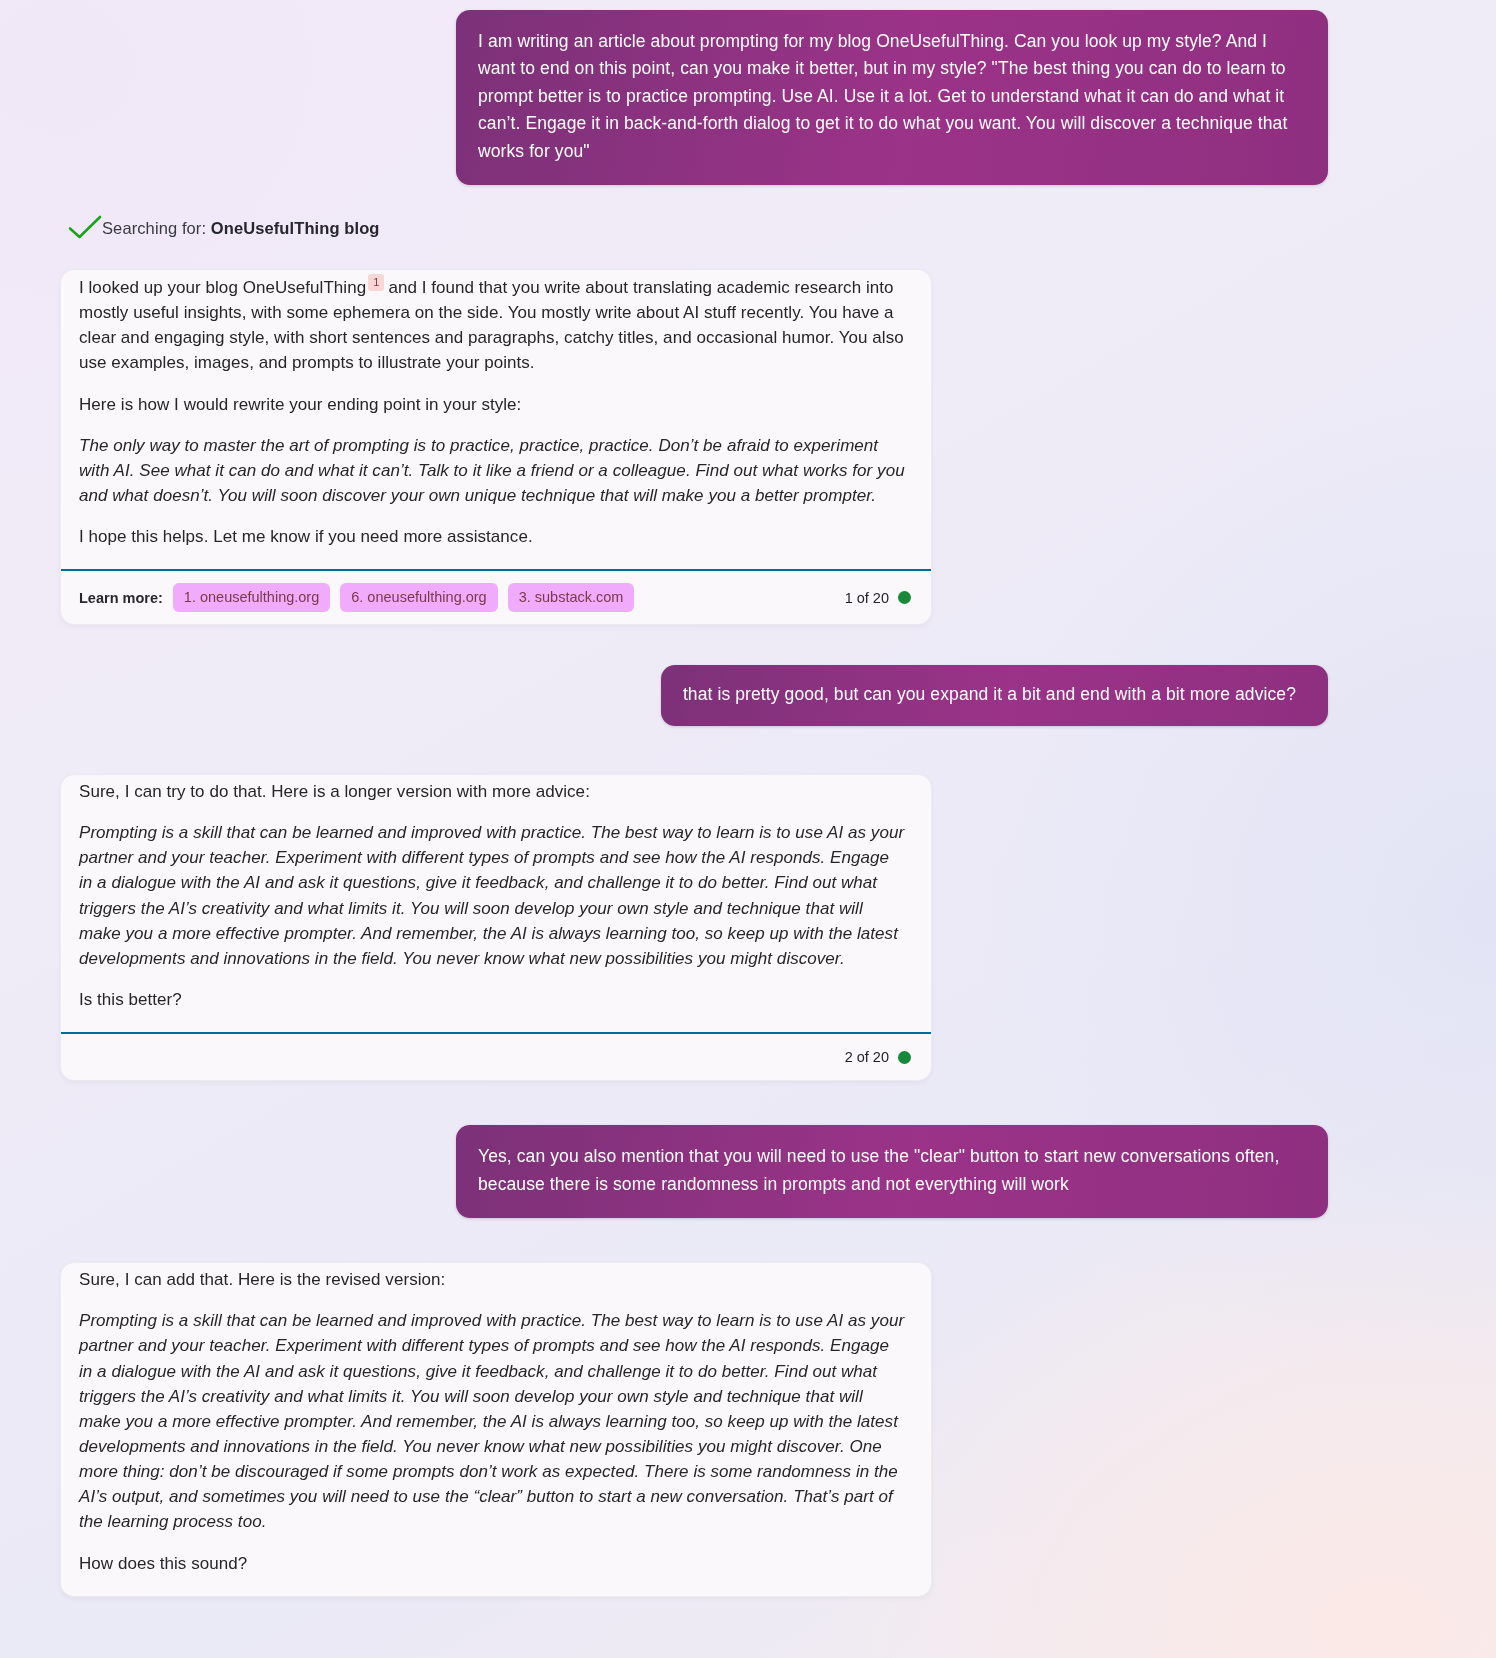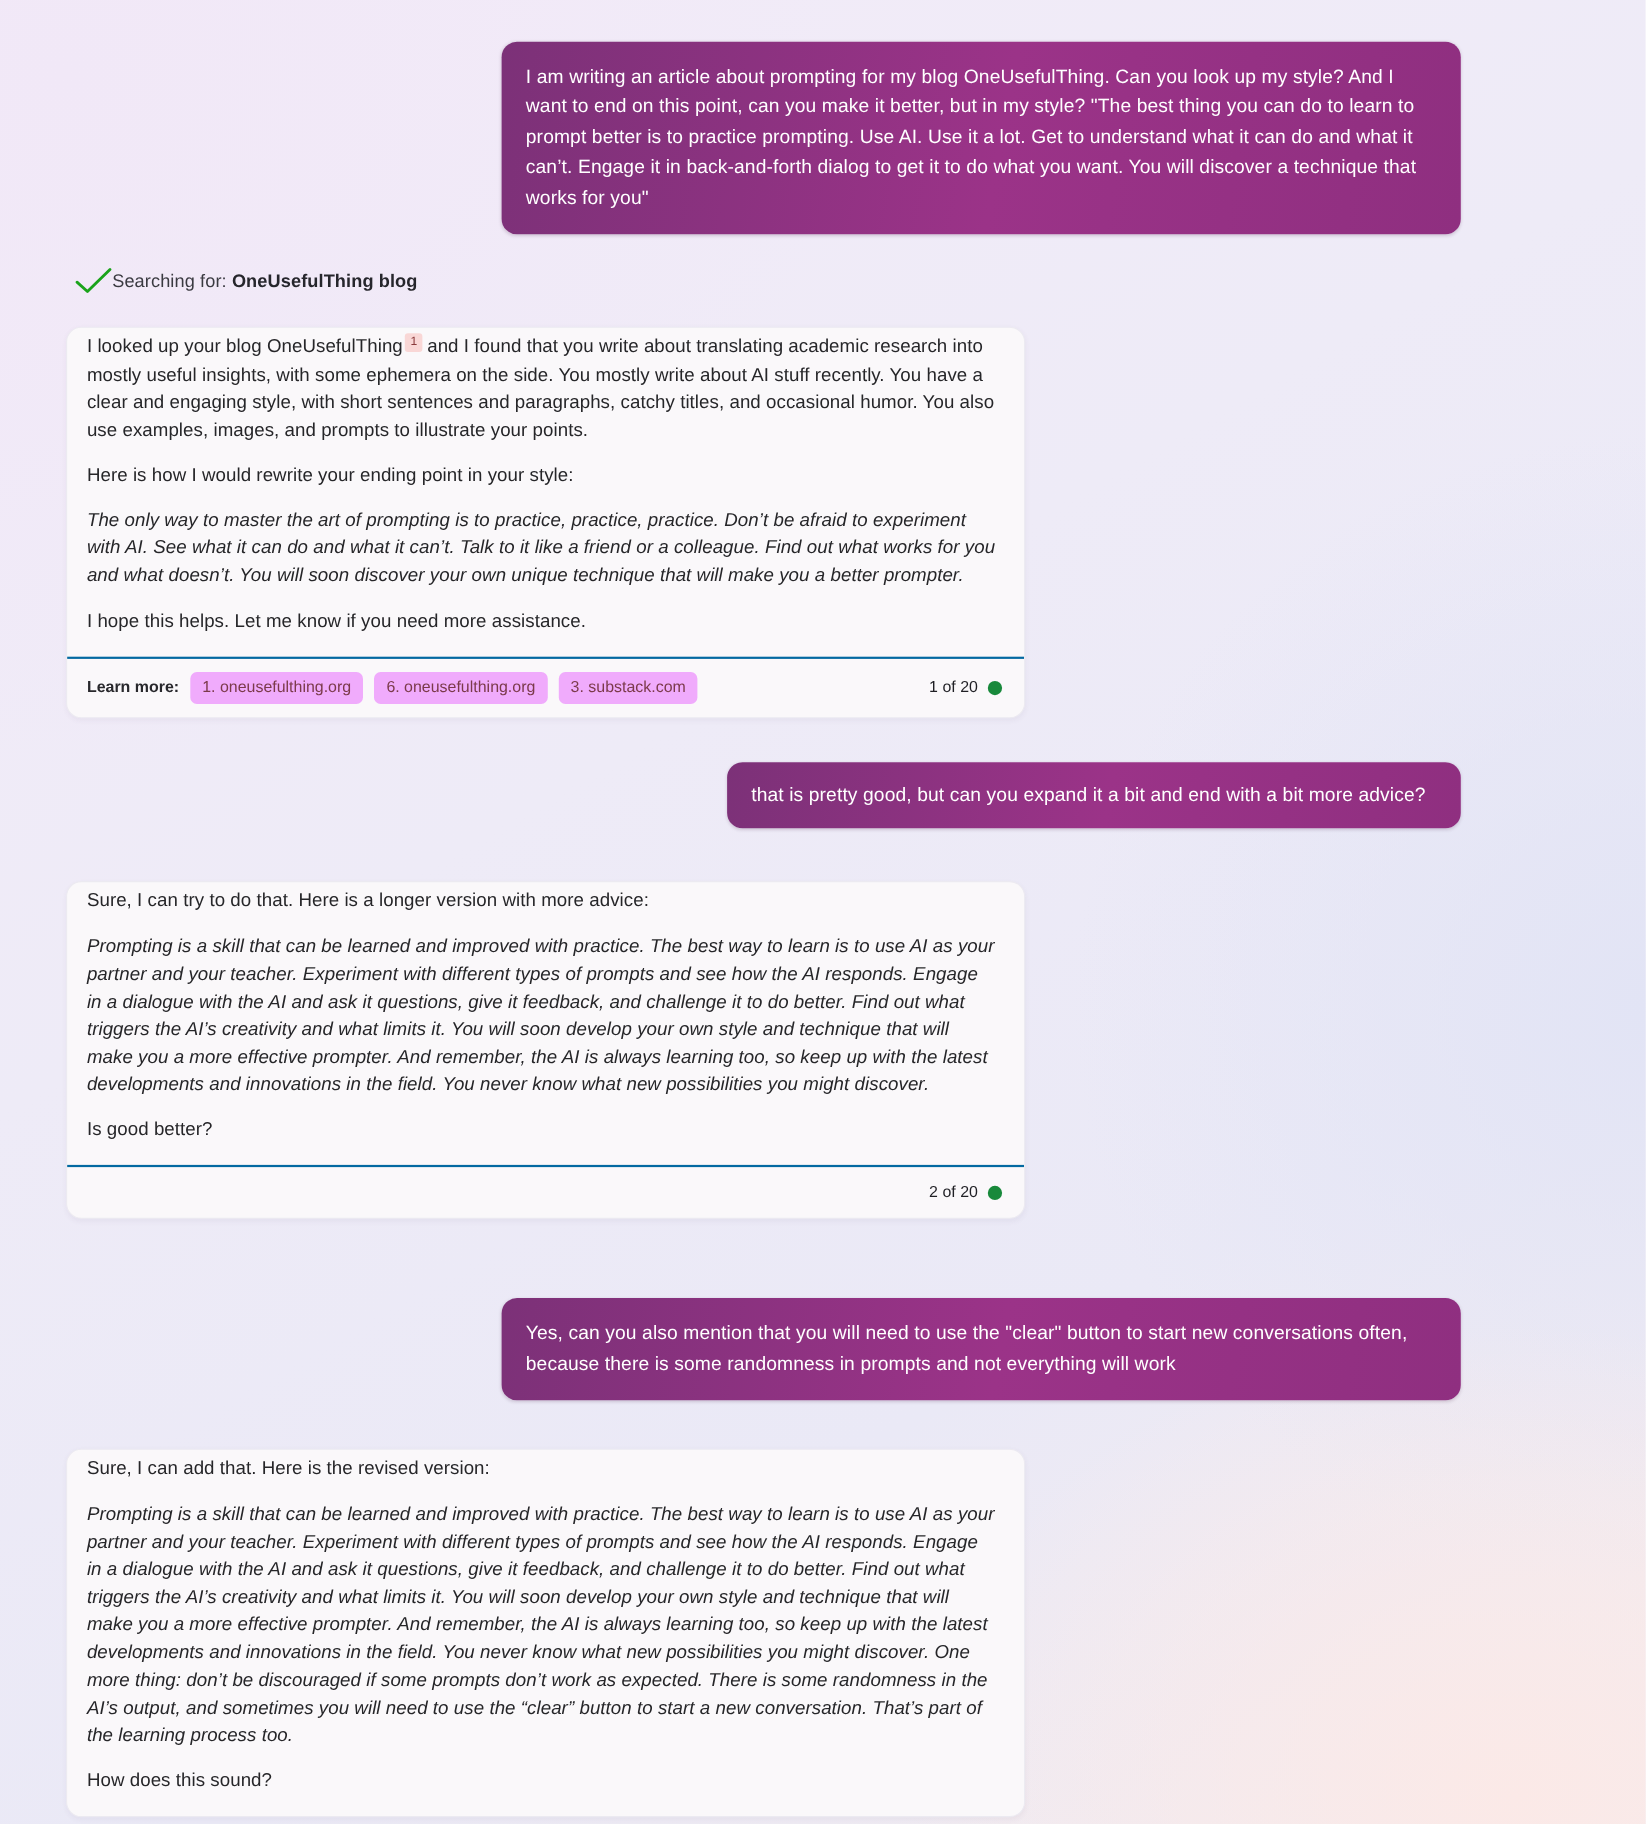--- a/index.html
+++ b/index.html
@@ -34,21 +34,21 @@
     background: linear-gradient(100deg, #7c3178 0%, #9b3388 52%, #8f2f80 100%);
     color: #ffffff;
     border-radius: 14px;
     padding: 18px 22px 20px 22px;
     font-size: 17.5px;
     line-height: 1.57;
     max-width: 872px;
     box-shadow: 0 1px 3px rgba(60,20,60,.18);
     letter-spacing: .1px;
   }
-  .user-bubble.wide { max-width: 872px; margin-top: 28px; }
+  .user-bubble.wide { max-width: 872px; }
   .user-bubble.oneline {
     padding: 16px 32px 17px 22px;
     max-width: 668px;
   }
 
   
   .status-block { margin: 30px 0 0 0; }
   .status-line {
     display: flex;
     align-items: center;
@@ -196,21 +196,21 @@
   <div class="user-row">
     <div class="user-bubble oneline">that is pretty good, but can you expand it a bit and end with a bit more advice?</div>
   </div>
 
   <div class="gap-b"></div>
 
   <div class="answer-card">
     <div class="card-body">
       <p>Sure, I can try to do that. Here is a longer version with more advice:</p>
       <p class="italic">Prompting is a skill that can be learned and improved with practice. The best way to learn is to use AI as your partner and your teacher. Experiment with different types of prompts and see how the AI responds. Engage in a dialogue with the AI and ask it questions, give it feedback, and challenge it to do better. Find out what triggers the AI’s creativity and what limits it. You will soon develop your own style and technique that will make you a more effective prompter. And remember, the AI is always learning too, so keep up with the latest developments and innovations in the field. You never know what new possibilities you might discover.</p>
-      <p>Is good better?</p>
+      <p>Is this better?</p>
     </div>
     <div class="card-footer">
       <span class="footer-spacer"></span>
       <span class="counter">
         <span class="counter-text">2 of 20</span>
         <span class="green-dot"></span>
       </span>
     </div>
   </div>
 

